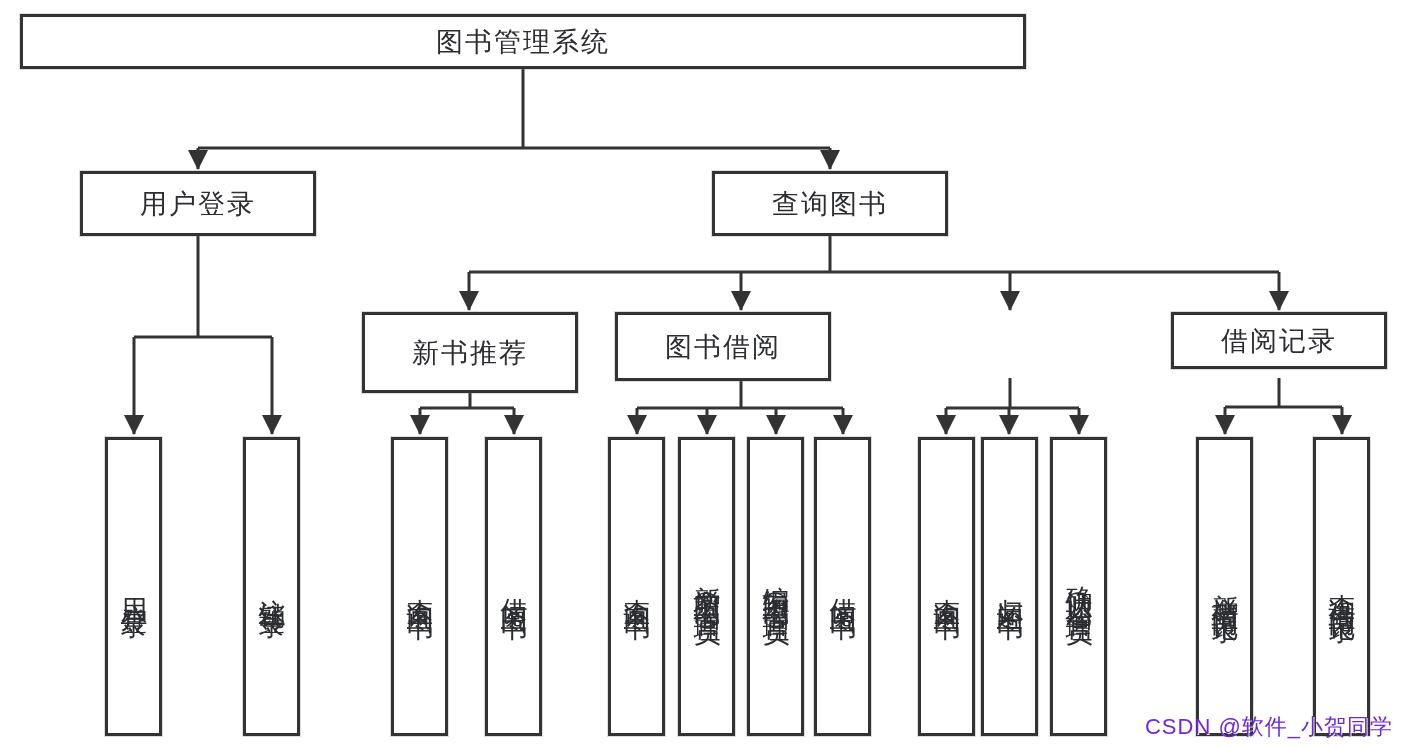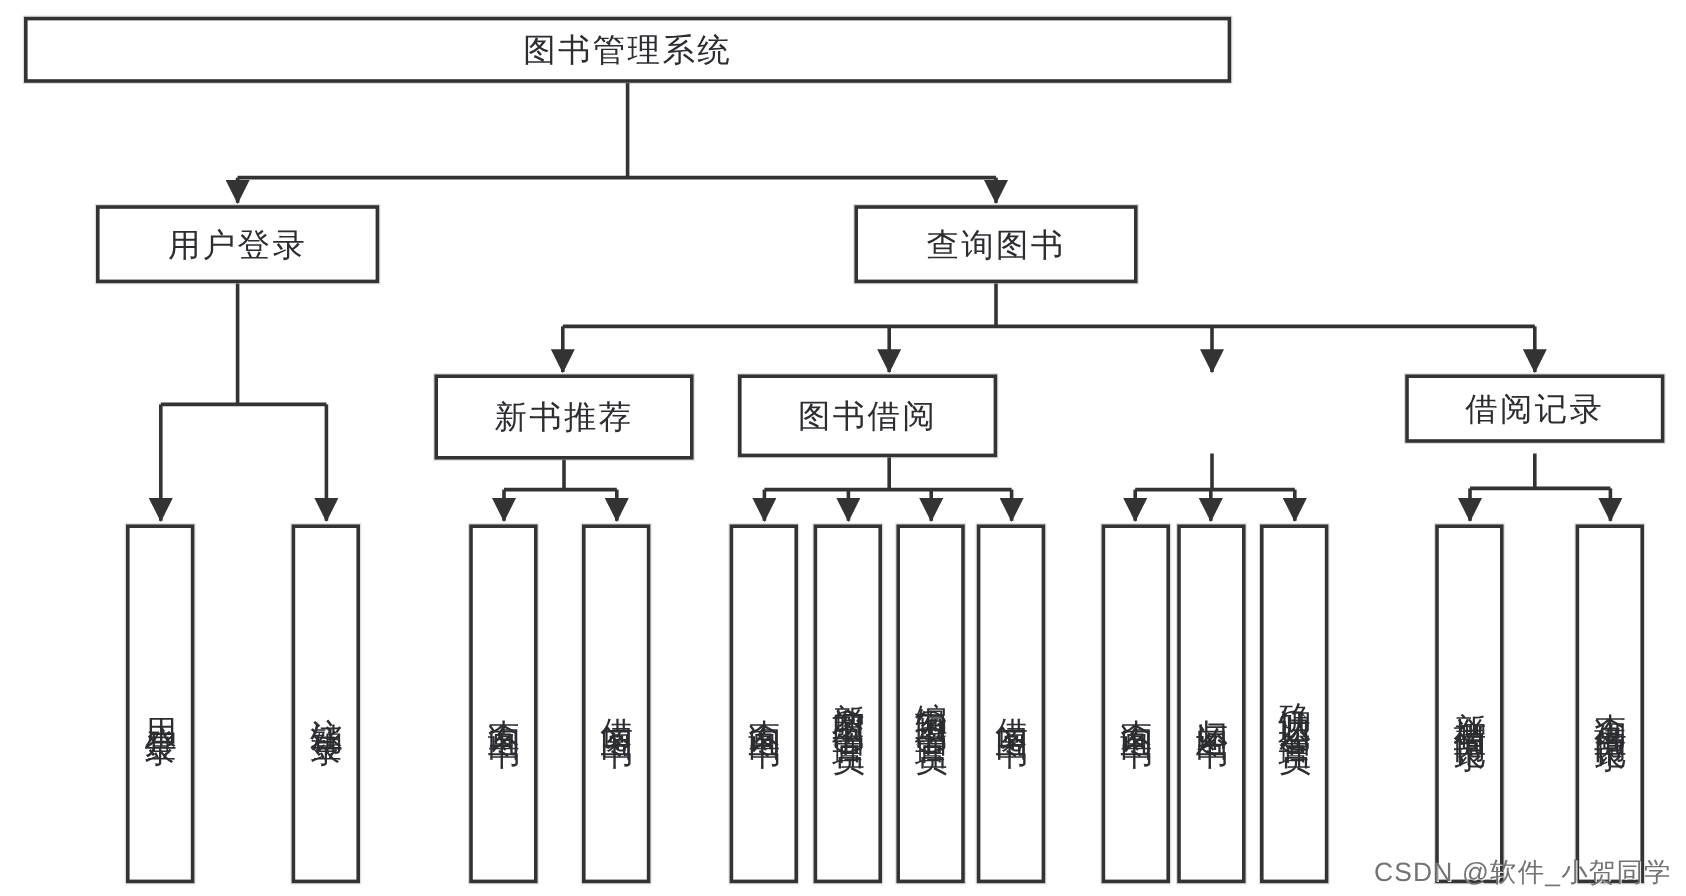--- a/index.html
+++ b/index.html
@@ -43,21 +43,21 @@
     line-height: 1;
   }
   .node span { display: inline-block; }
   .watermark {
     position: absolute;
     right: 12px;
     bottom: 5px;
     z-index: 5;
     font-size: 22px;
     letter-spacing: 1px;
-    color: #737373;
+    color: #6d28d9;
     text-shadow: 1px 1px 0 rgba(255,255,255,0.85);
     white-space: nowrap;
   }
 </style>
 </head>
 <body>
 
 <div class="canvas">
 
   <svg class="connectors" viewBox="0 0 1405 747" xmlns="http://www.w3.org/2000/svg">
@@ -106,21 +106,21 @@
     <span>图书管理系统</span>
   </div>
 
   <div class="node h" style="left:80px;top:171px;width:236px;height:65px">
     <span>用户登录</span>
   </div>
   <div class="node h" style="left:712px;top:171px;width:236px;height:65px">
     <span>查询图书</span>
   </div>
 
-  <div class="node h" style="left:362px;top:312px;width:216px;height:71px">
+  <div class="node h" style="left:362px;top:312px;width:216px;height:81px">
     <span>新书推荐</span>
   </div>
   <div class="node h" style="left:615px;top:312px;width:216px;height:69px">
     <span>图书借阅</span>
   </div>
   <div class="node h" style="left:1171px;top:312px;width:216px;height:57px">
     <span>借阅记录</span>
   </div>
 
   <div class="node v" style="left:105px;top:437px;width:57px;height:299px">

